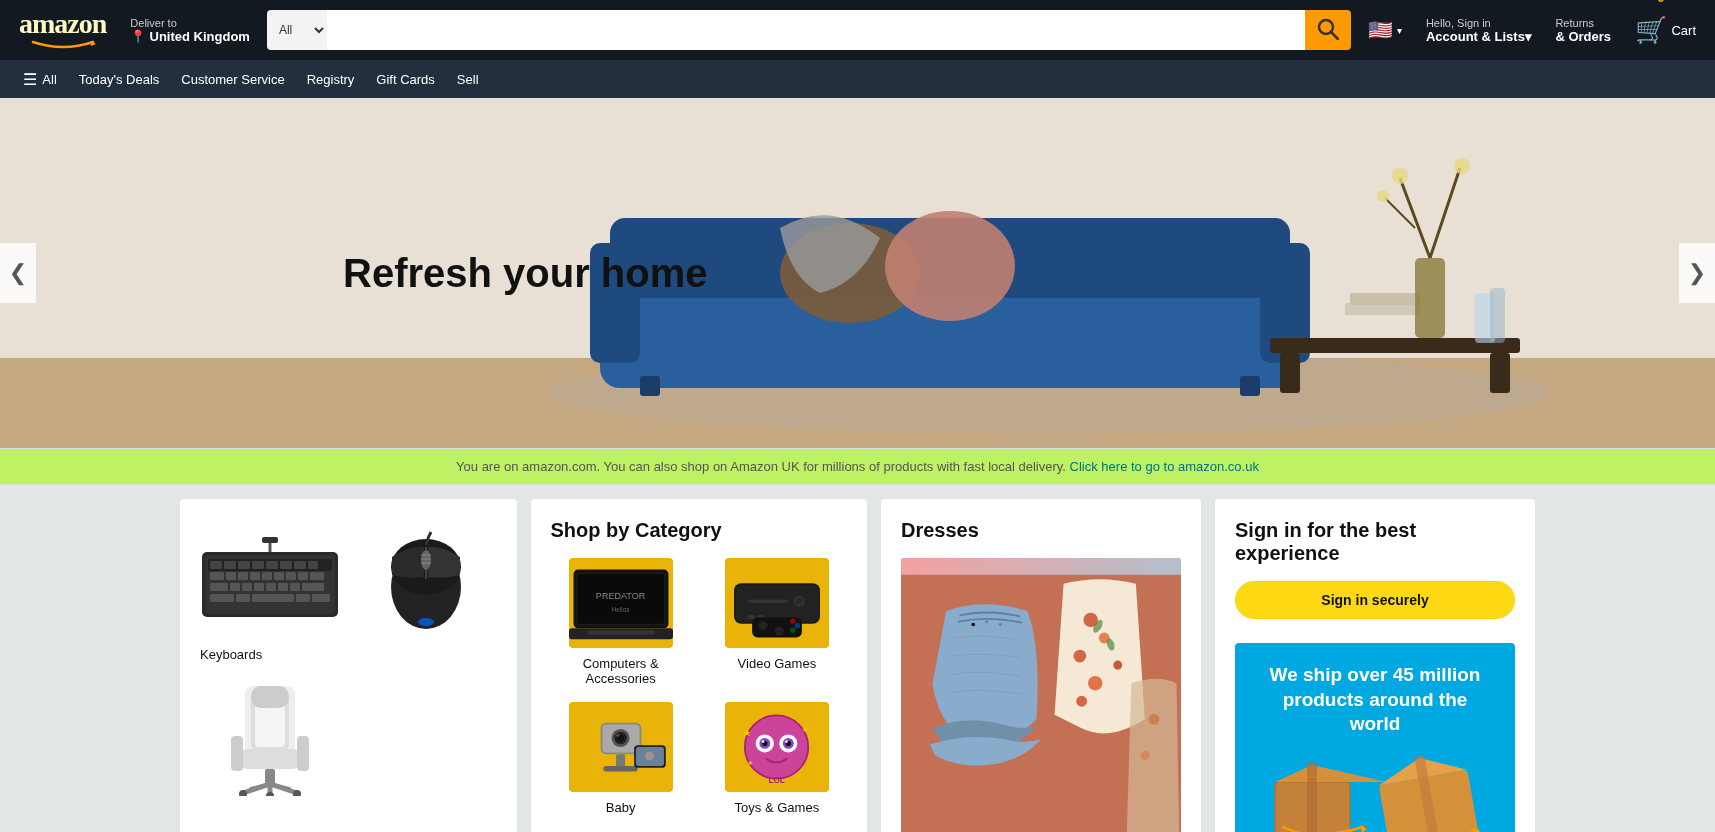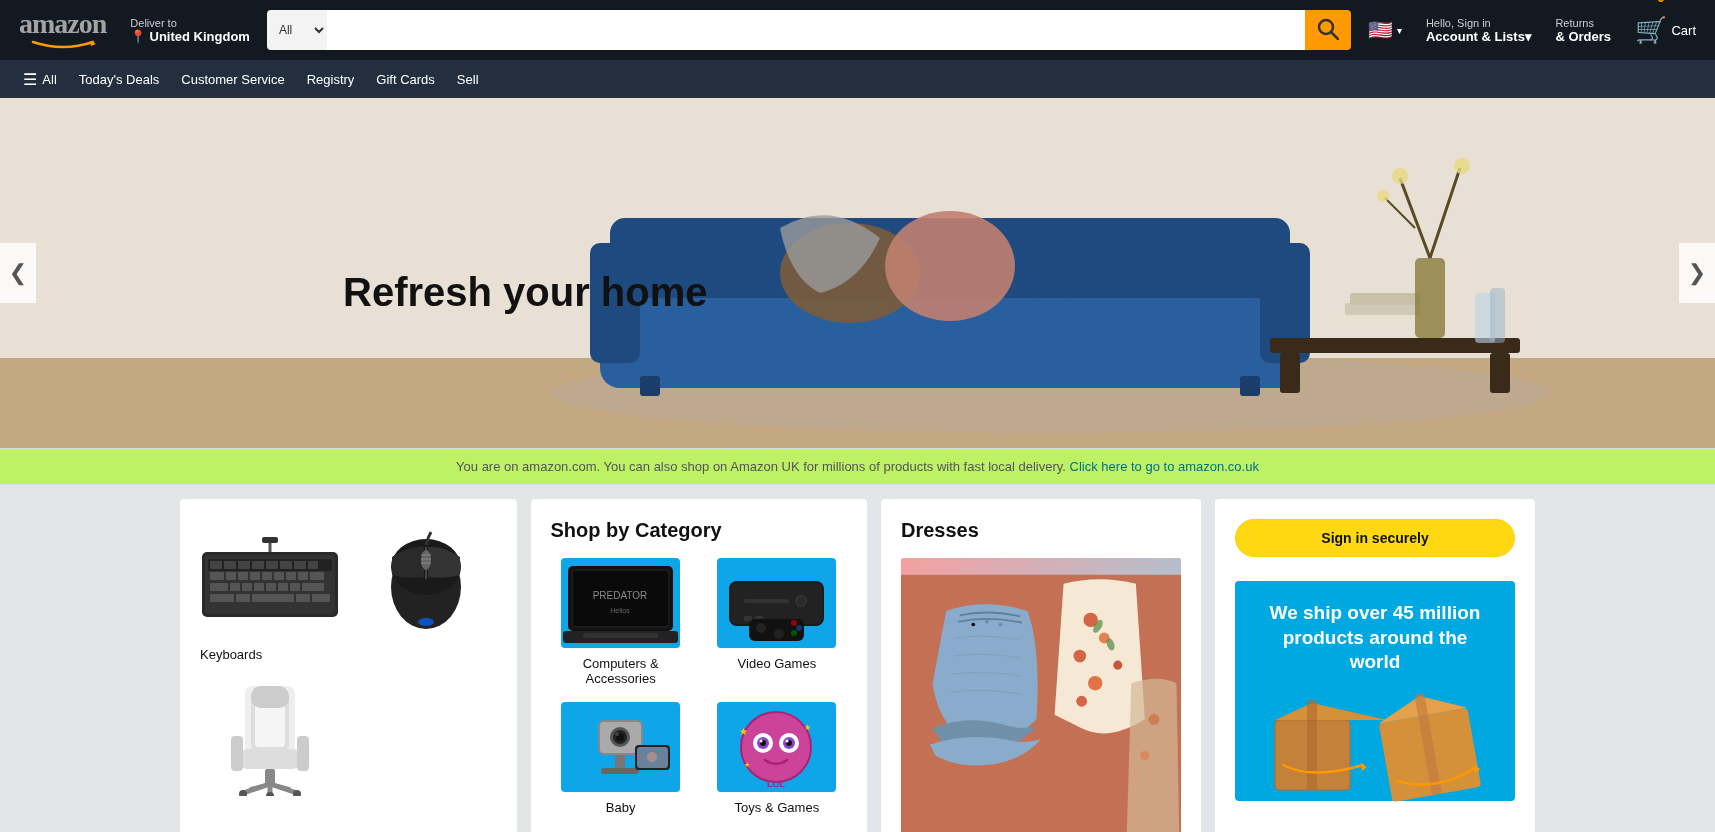--- a/index.html
+++ b/index.html
@@ -19,21 +19,21 @@
       flex-direction: column;
       align-items: center;
       color: white;
       cursor: pointer;
       padding: 4px 6px;
       border: 1px solid transparent;
     }
     .logo-text {
       font-size: 28px;
       font-weight: bold;
-      color: #a3a3a3;
+      color: #fef9c3;
       font-family: 'Bookman Old Style', serif;
       line-height: 1;
       letter-spacing: -1px;
     }
     .deliver-area {
       display: flex;
       flex-direction: column;
       color: #ccc;
       font-size: 11px;
       cursor: pointer;
@@ -151,21 +151,20 @@
       align-items: center;
       justify-content: center;
       position: relative;
       overflow: hidden;
     }
     .hero-content {
       position: absolute;
       left: 20%;
       top: 50%;
       transform: translateY(-50%);
-      margin-top: 19px;
     }
     .hero-title {
       font-size: 40px;
       font-weight: bold;
       color: #111;
     }
     
     .hero-arrow {
       position: absolute;
       top: 50%;
@@ -250,23 +249,23 @@
       grid-template-columns: 1fr 1fr;
       gap: 16px;
     }
     .category-item {
       display: flex;
       flex-direction: column;
       align-items: center;
       cursor: pointer;
     }
     .category-img {
-      width: 119px;
+      width: 104px;
       height: 90px;
-      background: #0ea5e9;
+      background: #eab308;
       border-radius: 4px;
       display: flex;
       align-items: center;
       justify-content: center;
       margin-bottom: 8px;
       overflow: hidden;
     }
     .category-label {
       font-size: 13px;
       color: #0F1111;
@@ -761,20 +760,21 @@
         <path d="M255 120 Q285 110 305 120 L308 285 L250 285 Z" fill="#d4b896" opacity="0.7"></path>
 
         <circle cx="280" cy="160" r="6" fill="#cc6633" opacity="0.6"></circle>
         <circle cx="270" cy="200" r="5" fill="#dd7744" opacity="0.6"></circle>
       </svg>
     </div>
 
   </div>
 
   <div class="card signin-card">
+    <h2 class="signin-title">Sign in for the best experience</h2>
     <button class="signin-btn">Sign in securely</button>
     
     
     <div class="shipping-banner">
       <div class="shipping-title">We ship over 45 million products around the world</div>
 
       <div class="boxes-area">
         <svg width="240" height="120" viewBox="0 0 240 120">
 
           <rect x="20" y="35" width="75" height="70" rx="4" fill="#c4813a"></rect>

